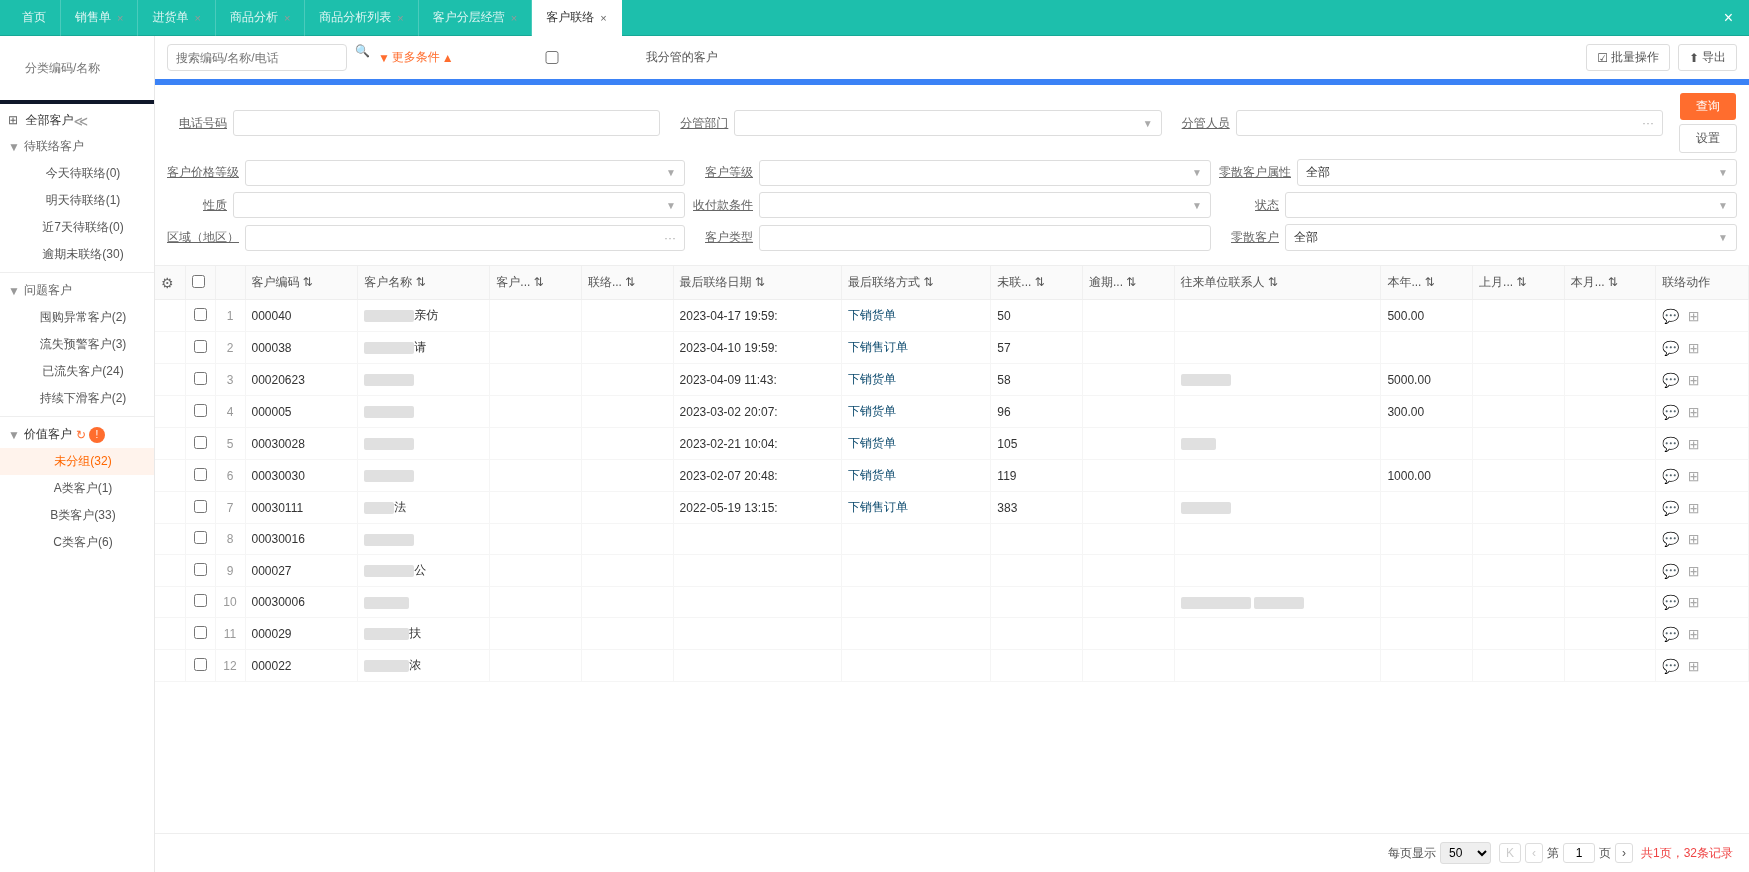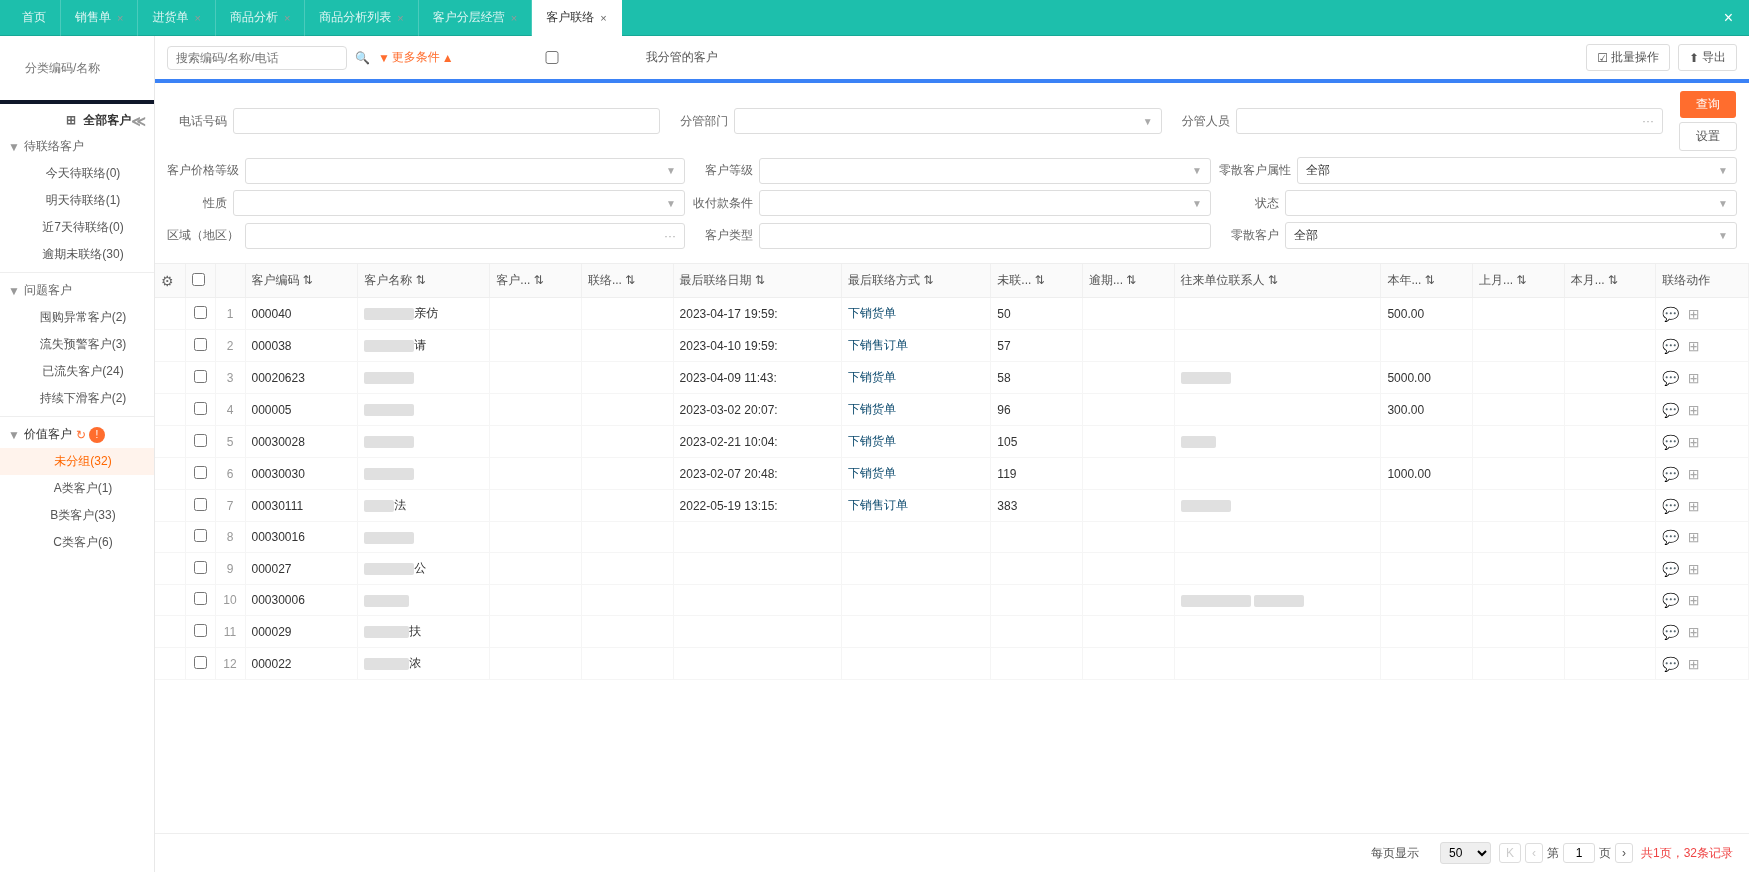--- a/index.html
+++ b/index.html
@@ -46,23 +46,23 @@
       display: flex; align-items: flex-end;
       padding: 25px; border-bottom: 4px solid #0f172a;
       gap: 4px;
     }
     .sidebar-search input {
       flex: 1; border: none; outline: none;
       font-size: 12px; color: #666;
     }
 
     .sidebar-section-header {
-      display: flex; align-items: center; justify-content: flex-end;
+      display: flex; align-items: center; justify-content: flex-start;
       padding: 8px 8px 4px;
-      font-weight: bold; color: #333; font-size: 13px;
+      font-weight: normal; color: #333; font-size: 13px;
       cursor: pointer;
     }
     .sidebar-section-header .grid-icon { color: #666; margin-right: 4px; }
     .sidebar-section-header .collapse-icon { color: #999; font-size: 14px; }
 
     .sidebar-group-label {
       display: flex; align-items: center;
       padding: 5px 8px; color: #666; font-size: 12px; cursor: pointer;
     }
     .sidebar-group-label .arrow { margin-right: 4px; color: #999; }
@@ -77,22 +77,22 @@
 
     
     .content-area {
       flex: 1; display: flex; flex-direction: column;
       overflow: hidden; background: #f0f2f5;
     }
 
     
     .filter-bar {
       background: #fff; padding: 8px 12px;
-      display: flex; align-items: center; gap: 8px;
-      border-bottom: 4px solid #3b82f6;
+      display: flex; gap: 8px;
+      border-bottom: 6px solid #3b82f6;
       flex-wrap: wrap;
     }
     .filter-bar input {
       border: 1px solid #ddd; border-radius: 4px;
       padding: 4px 8px; outline: none;
       width: 180px; font-size: 12px; color: #333;
     }
     .filter-bar .search-btn {
       color: #999; cursor: pointer;
     }
@@ -119,21 +119,21 @@
     .adv-filter {
       background: #fff; padding: 8px 12px;
       border-bottom: 1px solid #eee;
     }
     .adv-filter-row {
       display: flex; gap: 8px; margin-bottom: 6px; align-items: center;
     }
     .adv-filter-item {
       display: flex; align-items: center; gap: 6px; flex: 1;
     }
-    .adv-filter-label { color: #666; white-space: nowrap; min-width: 60px; text-align: right; }
+    .adv-filter-label { color: #666; white-space: nowrap; min-width: 60px; text-align: right; text-decoration: underline; }
     .adv-filter-input {
       flex: 1; border: 1px solid #ddd; border-radius: 3px;
       padding: 4px 8px; outline: none; font-size: 12px;
       display: flex; align-items: center; justify-content: space-between;
       cursor: pointer; color: #333; background: #fff; min-height: 26px;
     }
     .adv-filter-input .chevron { color: #aaa; font-size: 10px; }
 
     .adv-filter-right-btns {
       display: flex; flex-direction: column; gap: 4px;
@@ -182,21 +182,21 @@
     .action-icons span { font-size: 14px; }
 
     .settings-icon { cursor: pointer; color: #666; font-size: 14px; }
 
     
     .table-footer {
       display: flex; align-items: center; justify-content: flex-end;
       padding: 8px 16px; background: #fff;
       border-top: 1px solid #eee; gap: 8px; color: #555;
     }
-    .footer-page-size { display: flex; align-items: center; gap: 21px; }
+    .footer-page-size { display: flex; align-items: center; gap: 4px; }
     .footer-page-size select { border: 1px solid #ddd; padding: 2px 4px; border-radius: 3px; }
     .footer-nav { display: flex; align-items: center; gap: 4px; }
     .footer-nav button {
       border: 1px solid #ddd; background: #fff; padding: 2px 6px;
       border-radius: 3px; cursor: pointer; color: #555;
     }
     .footer-nav button:disabled { color: #ccc; cursor: default; }
     .footer-page-input {
       border: 1px solid #ddd; width: 32px; text-align: center;
       padding: 2px; border-radius: 3px;

